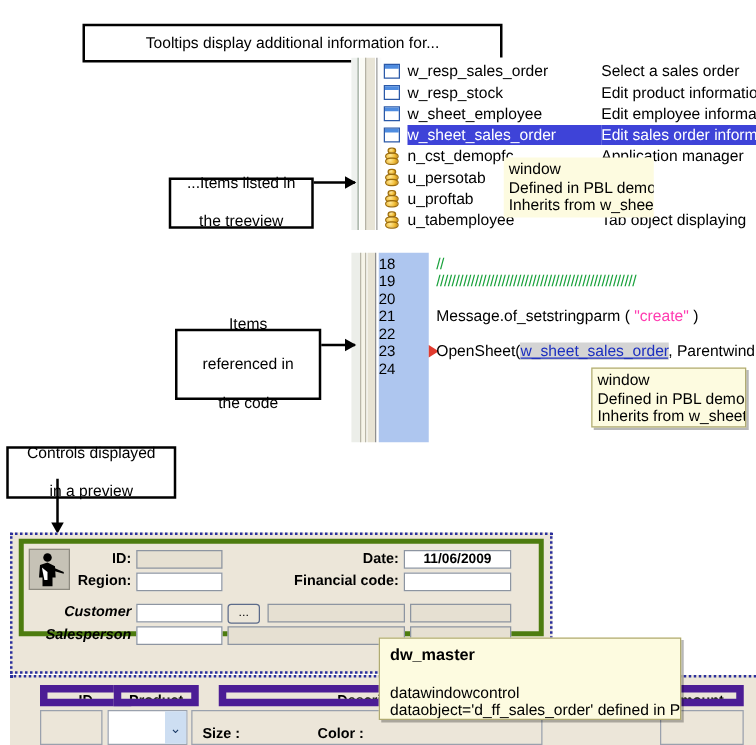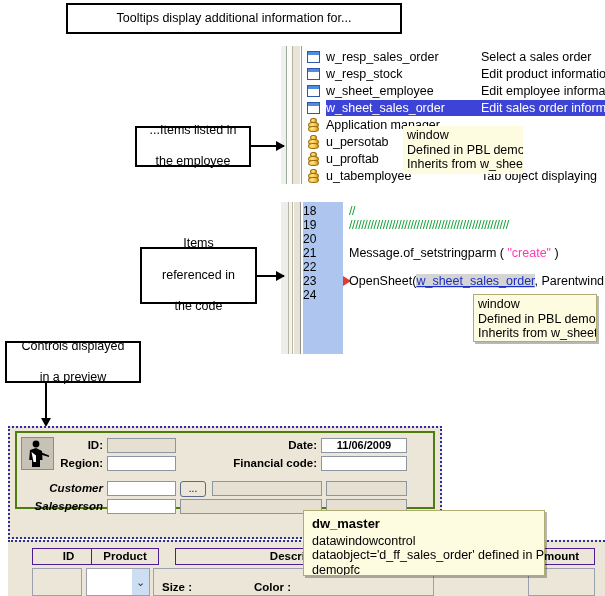--- a/index.html
+++ b/index.html
@@ -23,20 +23,21 @@
     border: 2px solid #000;
     background: #ffffff;
     display: flex;
     align-items: center;
     justify-content: center;
     text-align: center;
     line-height: 1.25;
     box-sizing: border-box;
     font-size: 12.5px;
     color: #000;
+    margin-top: 16px;
   }
   .callout span { display: block; padding: 0 6px; }
 
   
   .arrow-h {
     position: absolute;
     height: 2px;
     background: #000;
   }
   .arrow-h::after {
@@ -229,21 +230,21 @@
     padding: 3px;
   }
   #preview-inner {
     position: relative;
     width: 100%; height: 100%;
   }
   .dw-master {
     position: absolute;
     left: 2px; top: 0px;
     width: 420px; height: 78px;
-    border: 2px solid #4d7c0f;
+    border: 4px solid #4d7c0f;
     background: #ece6d9;
     box-sizing: border-box;
   }
   .wait-icon {
     position:absolute; left:4px; top:4px;
     width:33px; height:33px;
     background:#c6c2b6;
     border:1px solid #8e8b80;
     box-sizing:border-box;
     display:flex; align-items:center; justify-content:center;
@@ -295,21 +296,21 @@
     width: 597px; height: 56px;
     background:#ece6d9;
     border-top: 2px dotted #2a2f9c;
     box-sizing:border-box;
   }
   .g-head {
     position:absolute;
     top: 6px;
     height: 17px;
     background: #ece6d9;
-    border: 1px solid #4c1d95;
+    border: 6px solid #4c1d95;
     box-sizing: border-box;
     font-size: 11.5px;
     font-weight: bold;
     text-align:center;
     line-height: 15px;
     color:#000;
     overflow:hidden;
   }
   .g-cell {
     position:absolute;
@@ -385,20 +386,21 @@
     </div>
 
     <div class="tv-row">
       <span class="tv-icon">
           <span class="ico-uo">
             <i></i>
             <i></i>
             <i></i>
           </span>
         </span>
+      <span class="tv-name">n_cst_demopfc</span>
       <span class="tv-desc">Application manager</span>
     </div>
 
     <div class="tv-row">
       <span class="tv-icon">
           <span class="ico-uo">
             <i></i>
             <i></i>
             <i></i>
           </span>
@@ -480,21 +482,21 @@
 
 <div class="tooltip bordered shadowed" style="left:473px; top:294px; width:124px; height:48px;">
   <div>window</div>
   <div>Defined in PBL demopfc</div>
   <div>Inherits from w_sheet</div>
 </div>
 
 <div class="callout" style="left:135px; top:126px; width:116px; height:41px;">
   <span>
     <span>...Items listed in</span><br>
-    <span>the employee</span>
+    <span>the treeview</span>
   </span>
 </div>
 <div class="arrow-h" style="left:251px; top:145px; width:33px;"></div>
 
 <div class="callout" style="left:140px; top:247px; width:117px; height:57px;">
   <span>
     <span>Items</span><br>
     <span>referenced in</span><br>
     <span>the code</span>
   </span>
@@ -560,17 +562,17 @@
     <span class="g-combo-arrow">⌄</span>
   </div>
   <div class="g-cell" style="left:145px; width:281px;">
     <span class="g-text" style="left:8px;  top:12px;">Size :</span>
     <span class="g-text" style="left:100px; top:12px;">Color :</span>
   </div>
   <div class="g-cell" style="left:520px; width:67px;"></div>
 </div>
 
 <div class="tooltip bordered shadowed" style="left:303px; top:510px; width:242px; height:66px; padding:6px 8px;">
-  <div style="font-weight:bold; font-size:13px; margin-bottom:2px;">dw_master</div>
+  <div style="font-weight:bold; font-size:13px; margin-bottom:15px;">dw_master</div>
   <div>datawindowcontrol</div>
   <div>dataobject='d_ff_sales_order' defined in PBL</div>
   <div>demopfc</div>
 </div>
 
 </body></html>

